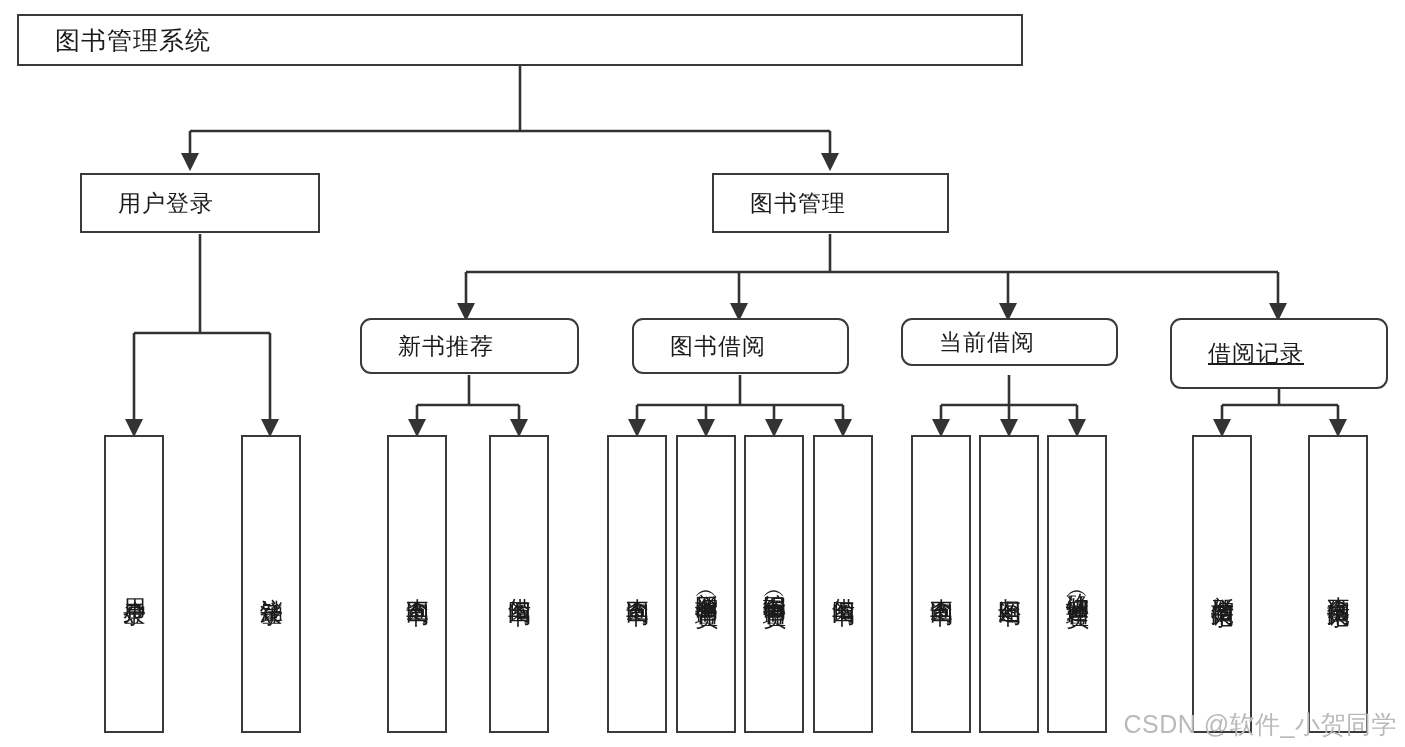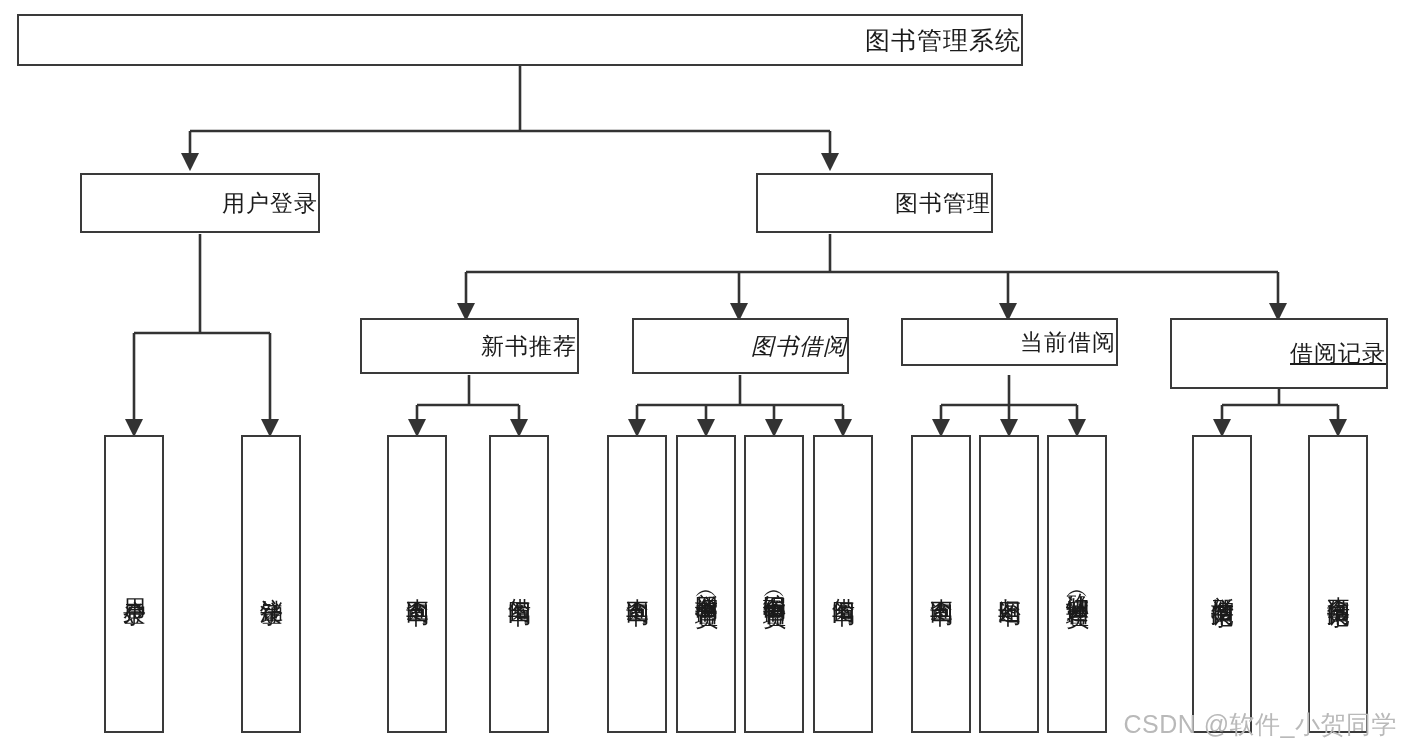--- a/index.html
+++ b/index.html
@@ -27,36 +27,38 @@
     height: 747px;
     pointer-events: none;
   }
   .node {
     position: absolute;
     box-sizing: border-box;
     background: #ffffff;
     border: 2.5px solid #3a3a3a;
     display: flex;
     align-items: center;
-    justify-content: flex-end;
+    justify-content: flex-start;
     text-align: center;
     color: #1b1b1b;
     z-index: 2;
+    padding-left: 36px;
   }
   .node.level-0 {
     font-size: 25px;
     letter-spacing: 1px;
   }
   .node.level-1 {
     font-size: 23px;
     letter-spacing: 1px;
   }
   .node.level-2 {
     font-size: 23px;
     letter-spacing: 1px;
+    border-radius: 11px;
   }
   .node.leaf {
     font-size: 23px;
     align-items: center;
     justify-content: center;
     padding: 6px 0;
   }
   .vlabel {
     writing-mode: vertical-rl;
     text-orientation: upright;
@@ -136,29 +138,29 @@
   </svg>
 
   <div class="node level-0" style="left:17px; top:14px; width:1006px; height:52px;">
     <span class="hlabel">图书管理系统</span>
   </div>
 
   <div class="node level-1" style="left:80px; top:173px; width:240px; height:60px;">
     <span class="hlabel">用户登录</span>
   </div>
 
-  <div class="node level-1" style="left:712px; top:173px; width:237px; height:60px;margin-left:44px;">
+  <div class="node level-1" style="left:712px; top:173px; width:237px; height:60px;">
     <span class="hlabel">图书管理</span>
   </div>
 
   <div class="node level-2" style="left:360px; top:318px; width:219px; height:56px;">
     <span class="hlabel">新书推荐</span>
   </div>
 
-  <div class="node level-2" style="left:632px; top:318px; width:217px; height:56px;font-style:italic;">
+  <div class="node level-2" style="left:632px; top:318px; width:217px; height:56px;">
     <span class="hlabel">图书借阅</span>
   </div>
 
   <div class="node level-2" style="left:901px; top:318px; width:217px; height:48px;">
     <span class="hlabel">当前借阅</span>
   </div>
 
   <div class="node level-2" style="left:1170px; top:318px; width:218px; height:71px;text-decoration:underline;">
     <span class="hlabel">借阅记录</span>
   </div>

